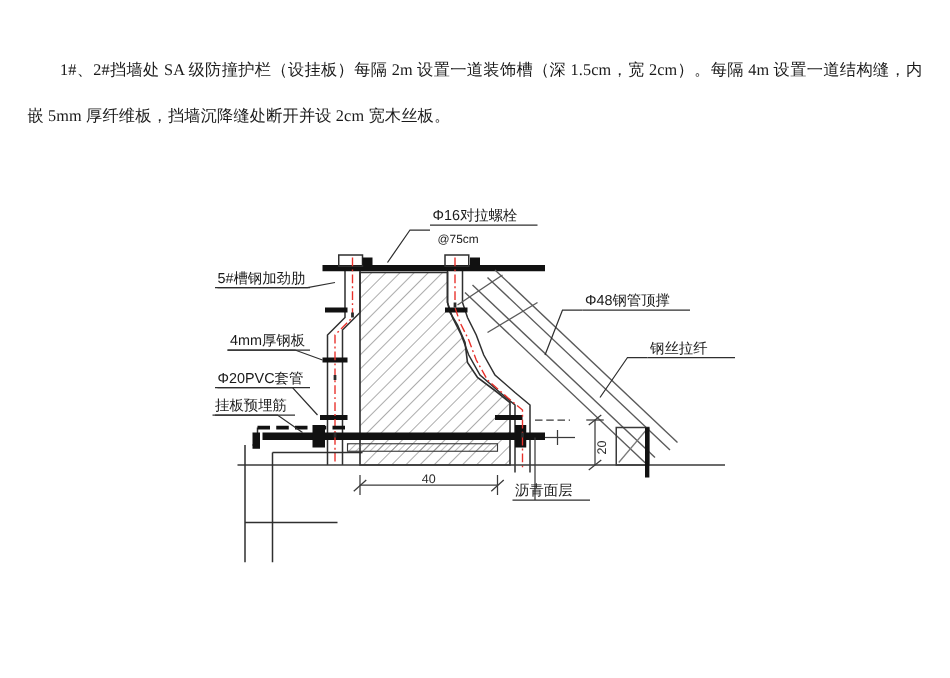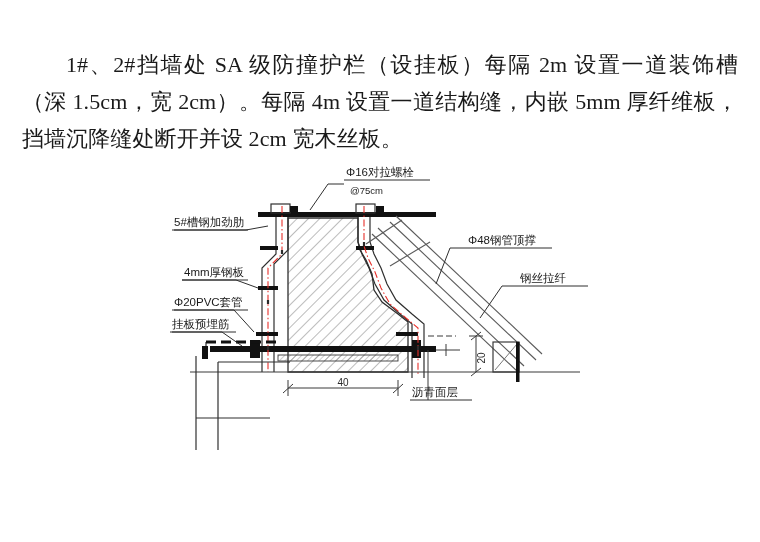--- a/index.html
+++ b/index.html
@@ -24,21 +24,21 @@
 
   
   #text-block {
     position: absolute;
     left: 22px;
     top: 24px;
     width: 716px;
   }
   .para {
     font-family: "Liberation Serif", "DejaVu Serif", serif;
-    font-size: 22px;
+    font-size: 13px;
     line-height: 37px;
     text-indent: 2em;
     text-align: justify;
     text-justify: inter-ideograph;
     letter-spacing: 0.1px;
     color: #1a1a1a;
   }
 
   
   #drawing-wrap {

